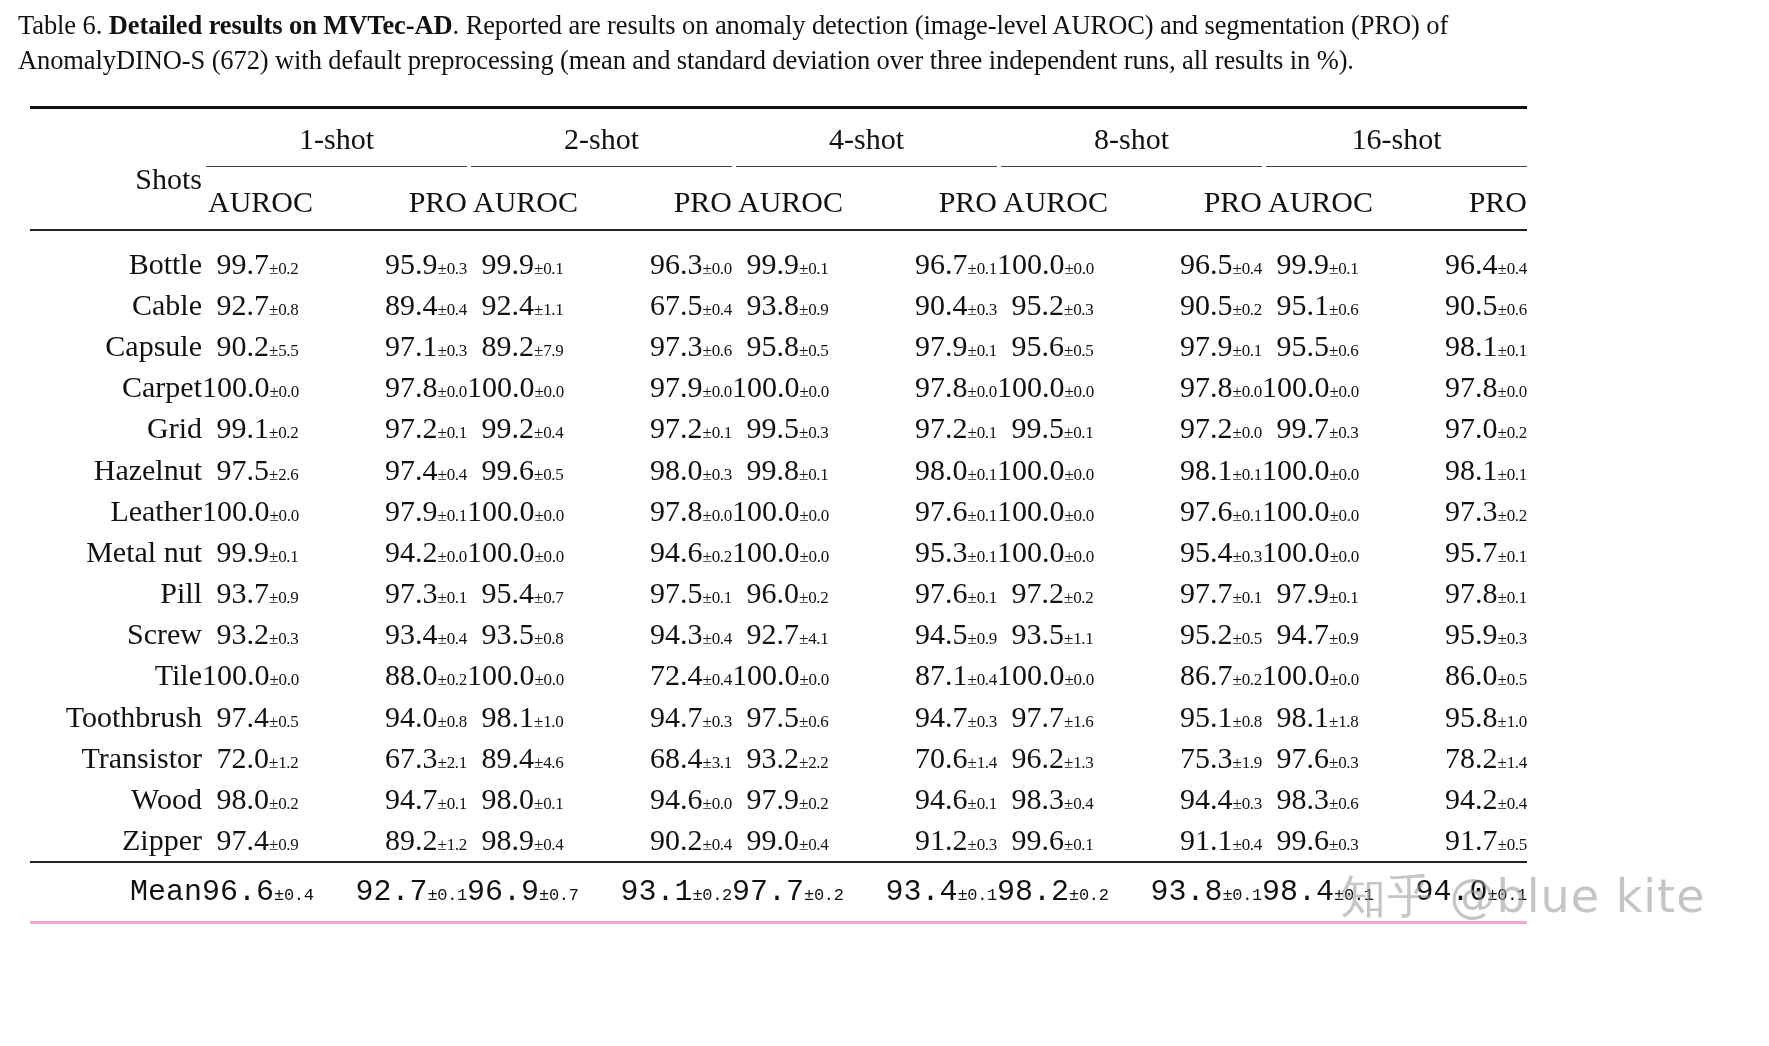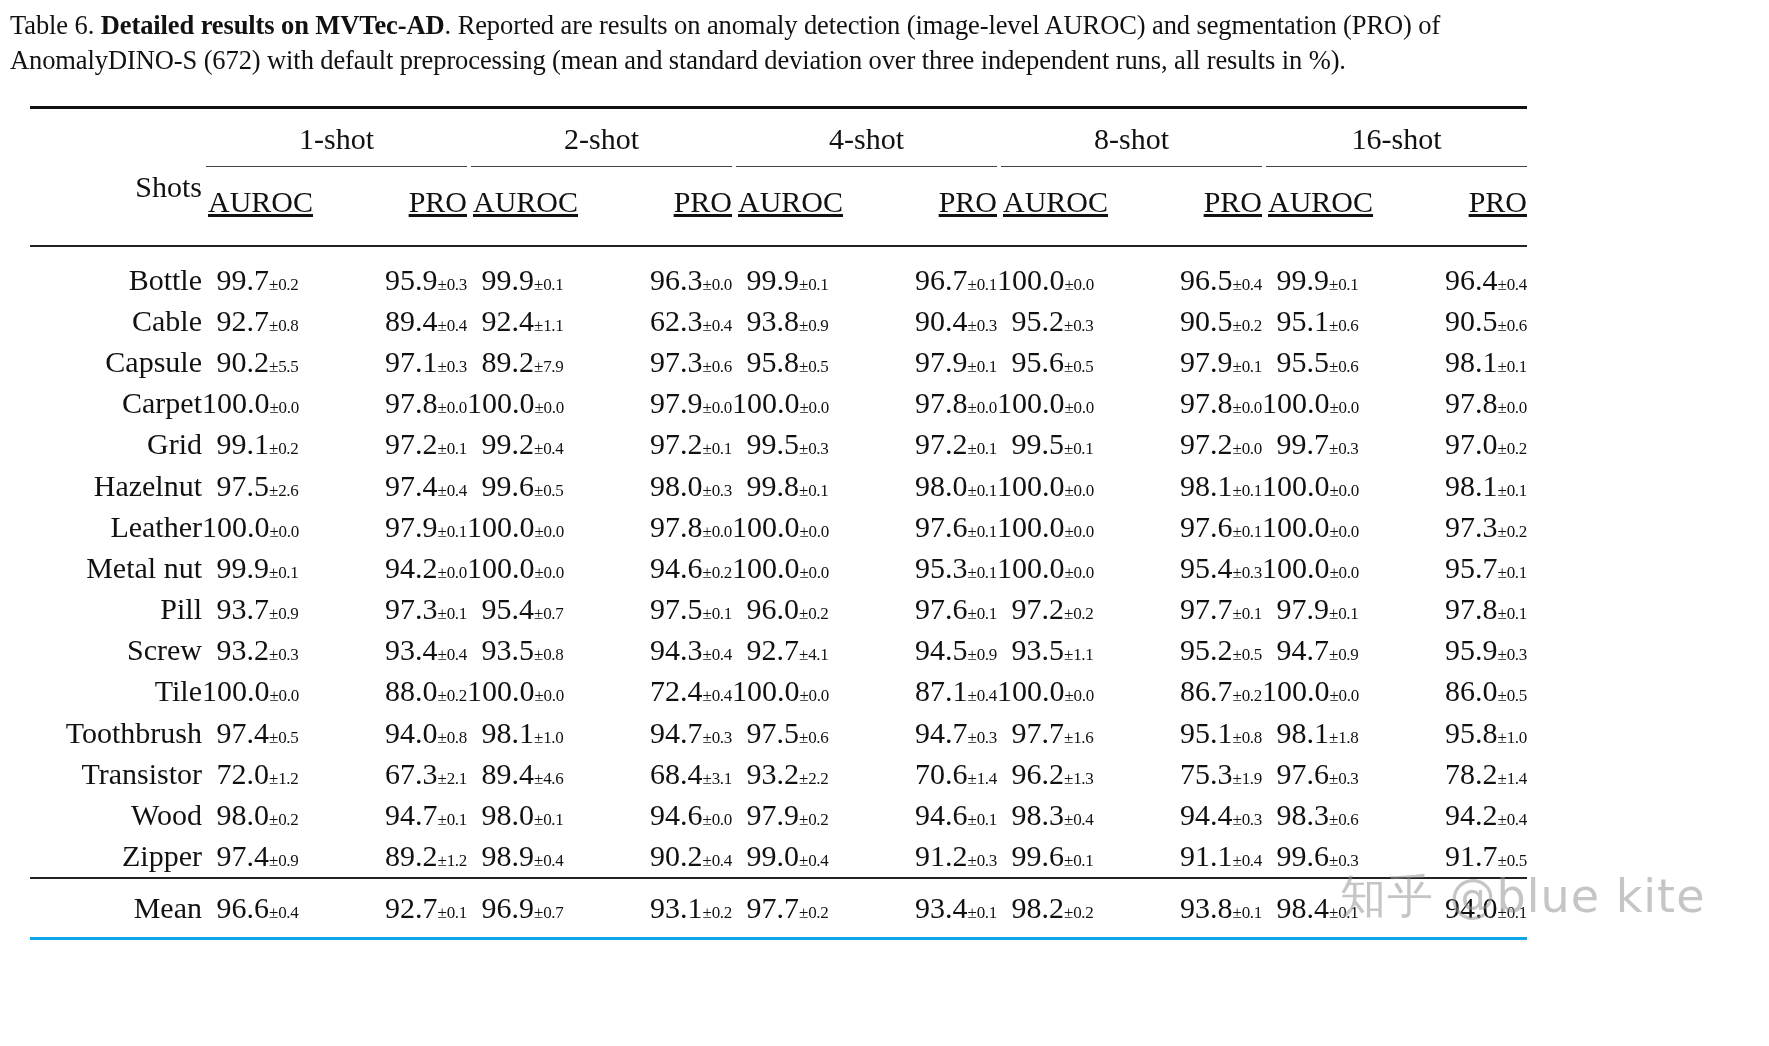--- a/index.html
+++ b/index.html
@@ -10,21 +10,21 @@
   body {
     width: 1769px;
     height: 1046px;
     position: relative;
     font-family: "Liberation Serif", "DejaVu Serif", serif;
     color: #111111;
     overflow: hidden;
   }
   .caption {
     position: absolute;
-    left: 10px;
+    left: 18px;
     top: 8px;
     width: 1530px;
     font-size: 26.5px;
     line-height: 35px;
     letter-spacing: -0.1px;
   }
   .caption b { font-weight: bold; }
   .table-wrap {
     position: absolute;
     left: 30px;
@@ -34,21 +34,21 @@
   table {
     border-collapse: collapse;
     width: 1497px;
     table-layout: fixed;
     font-size: 30px;
   }
   col.c-label { width: 172px; }
   col.c-num   { width: 132.5px; }
   .rule-top    { border-top: 3px solid #111; }
   .rule-mid    { border-top: 2px solid #222; }
-  .rule-bottom { border-bottom: 3px solid #0ea5e9; }
+  .rule-bottom { border-bottom: 3px solid #f9a8d4; font-family: Liberation Mono, monospace; }
   th, td {
     padding: 0;
     font-weight: normal;
     white-space: nowrap;
   }
   th.group {
     height: 58px;
     vertical-align: bottom;
     text-align: center;
     padding-bottom: 8px;
@@ -62,22 +62,21 @@
   th.group.first span.g { margin-left: 4px; }
   th.shots {
     text-align: right;
     padding-right: 0;
     vertical-align: middle;
     padding-top: 20px;
   }
   th.metric {
     height: 54px;
     vertical-align: middle;
-    padding-bottom: 16px;
-    text-decoration: underline;
+    padding-bottom: 0;
   }
   th.metric.auroc { text-align: left; padding-left: 6px; }
   th.metric.pro   { text-align: right; padding-right: 0px; }
   tr.body-first td { padding-top: 12px; }
   tr.data td {
     height: 41.2px;
     vertical-align: middle;
   }
   td.label { text-align: right; padding-right: 0; margin-top: 40px; }
   td.num   { text-align: right; padding-right: 0; }
@@ -161,21 +160,21 @@
           <td class="num auroc"><span class="v">100.0</span><span class="sd">±0.0</span></td>
           <td class="num pro"><span class="v">96.5</span><span class="sd">±0.4</span></td>
           <td class="num auroc"><span class="v">99.9</span><span class="sd">±0.1</span></td>
           <td class="num pro"><span class="v">96.4</span><span class="sd">±0.4</span></td>
         </tr>
         <tr class="data">
           <td class="label">Cable</td>
           <td class="num auroc"><span class="v">92.7</span><span class="sd">±0.8</span></td>
           <td class="num pro"><span class="v">89.4</span><span class="sd">±0.4</span></td>
           <td class="num auroc"><span class="v">92.4</span><span class="sd">±1.1</span></td>
-          <td class="num pro"><span class="v">62.3</span><span class="sd">±0.4</span></td>
+          <td class="num pro"><span class="v">67.5</span><span class="sd">±0.4</span></td>
           <td class="num auroc"><span class="v">93.8</span><span class="sd">±0.9</span></td>
           <td class="num pro"><span class="v">90.4</span><span class="sd">±0.3</span></td>
           <td class="num auroc"><span class="v">95.2</span><span class="sd">±0.3</span></td>
           <td class="num pro"><span class="v">90.5</span><span class="sd">±0.2</span></td>
           <td class="num auroc"><span class="v">95.1</span><span class="sd">±0.6</span></td>
           <td class="num pro"><span class="v">90.5</span><span class="sd">±0.6</span></td>
         </tr>
         <tr class="data">
           <td class="label">Capsule</td>
           <td class="num auroc"><span class="v">90.2</span><span class="sd">±5.5</span></td>

